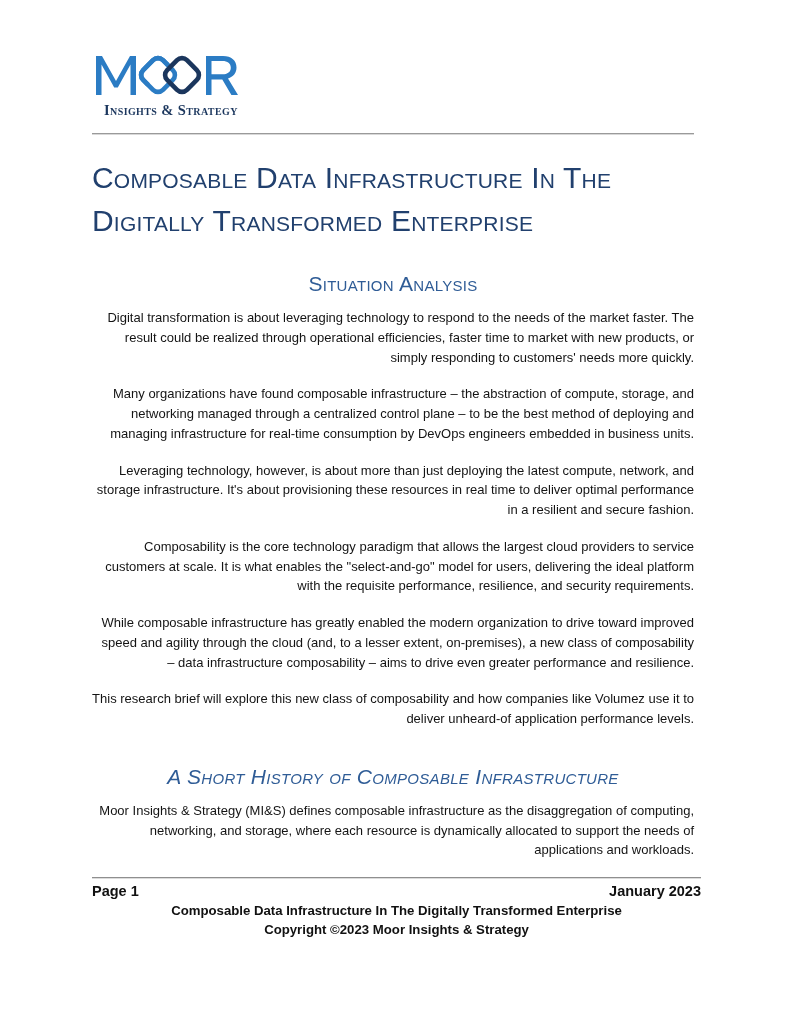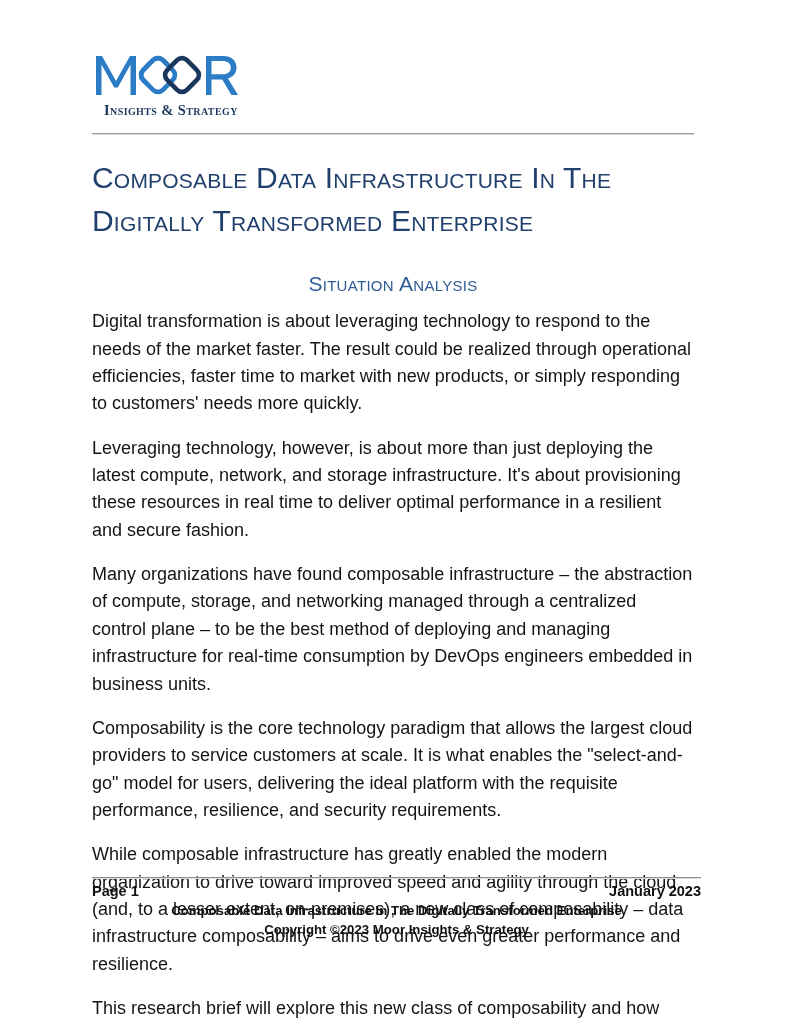--- a/index.html
+++ b/index.html
@@ -88,24 +88,24 @@
   }
 
   
   .body-copy {
     margin: 0 92px;
     max-width: 612px;
   }
   .body-copy p {
     margin: 0 0 17px 0;
     font-family: "Liberation Sans", sans-serif;
-    font-size: 18px;
+    font-size: 13px;
     line-height: 1.52;
     color: #141414;
-    text-align: left;
+    text-align: right;
   }
   .block-after-heading {
     margin-top: 12px;
   }
 
   
   .footer {
     position: absolute;
     left: 0;
     top: 870px;
@@ -172,22 +172,22 @@
   </div>
 
   <div class="header-rule"></div>
 
   <h1 class="doc-title">Composable Data Infrastructure In The Digitally Transformed Enterprise</h1>
 
   <h2 class="section-heading">Situation Analysis</h2>
 
   <div class="body-copy block-after-heading">
     <p>Digital transformation is about leveraging technology to respond to the needs of the market faster. The result could be realized through operational efficiencies, faster time to market with new products, or simply responding to customers' needs more quickly.</p>
+    <p>Many organizations have found composable infrastructure – the abstraction of compute, storage, and networking managed through a centralized control plane – to be the best method of deploying and managing infrastructure for real-time consumption by DevOps engineers embedded in business units.</p>
     <p>Leveraging technology, however, is about more than just deploying the latest compute, network, and storage infrastructure. It's about provisioning these resources in real time to deliver optimal performance in a resilient and secure fashion.</p>
-    <p>Many organizations have found composable infrastructure – the abstraction of compute, storage, and networking managed through a centralized control plane – to be the best method of deploying and managing infrastructure for real-time consumption by DevOps engineers embedded in business units.</p>
     <p>Composability is the core technology paradigm that allows the largest cloud providers to service customers at scale. It is what enables the "select-and-go" model for users, delivering the ideal platform with the requisite performance, resilience, and security requirements.</p>
     <p>While composable infrastructure has greatly enabled the modern organization to drive toward improved speed and agility through the cloud (and, to a lesser extent, on-premises), a new class of composability – data infrastructure composability – aims to drive even greater performance and resilience.</p>
     <p>This research brief will explore this new class of composability and how companies like Volumez use it to deliver unheard-of application performance levels.</p>
   </div>
 
   <h2 class="section-heading second">A Short History of Composable Infrastructure</h2>
 
   <div class="body-copy block-after-heading">
     <p>Moor Insights &amp; Strategy (MI&amp;S) defines composable infrastructure as the disaggregation of computing, networking, and storage, where each resource is dynamically allocated to support the needs of applications and workloads.</p>
   </div>

